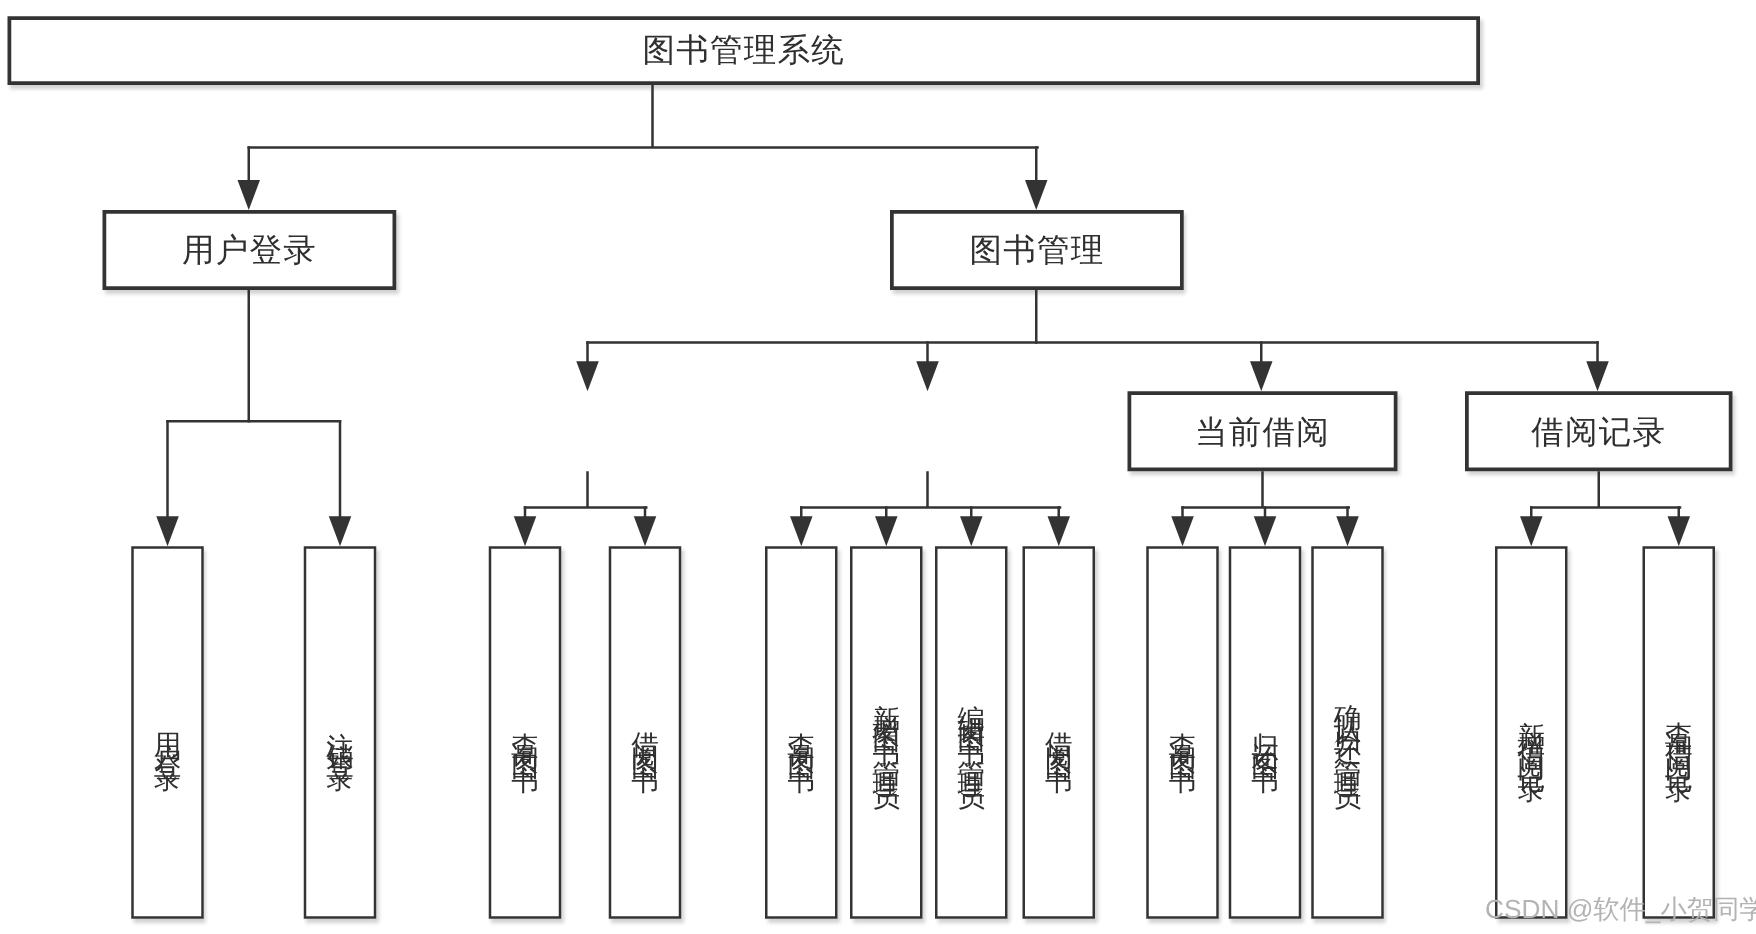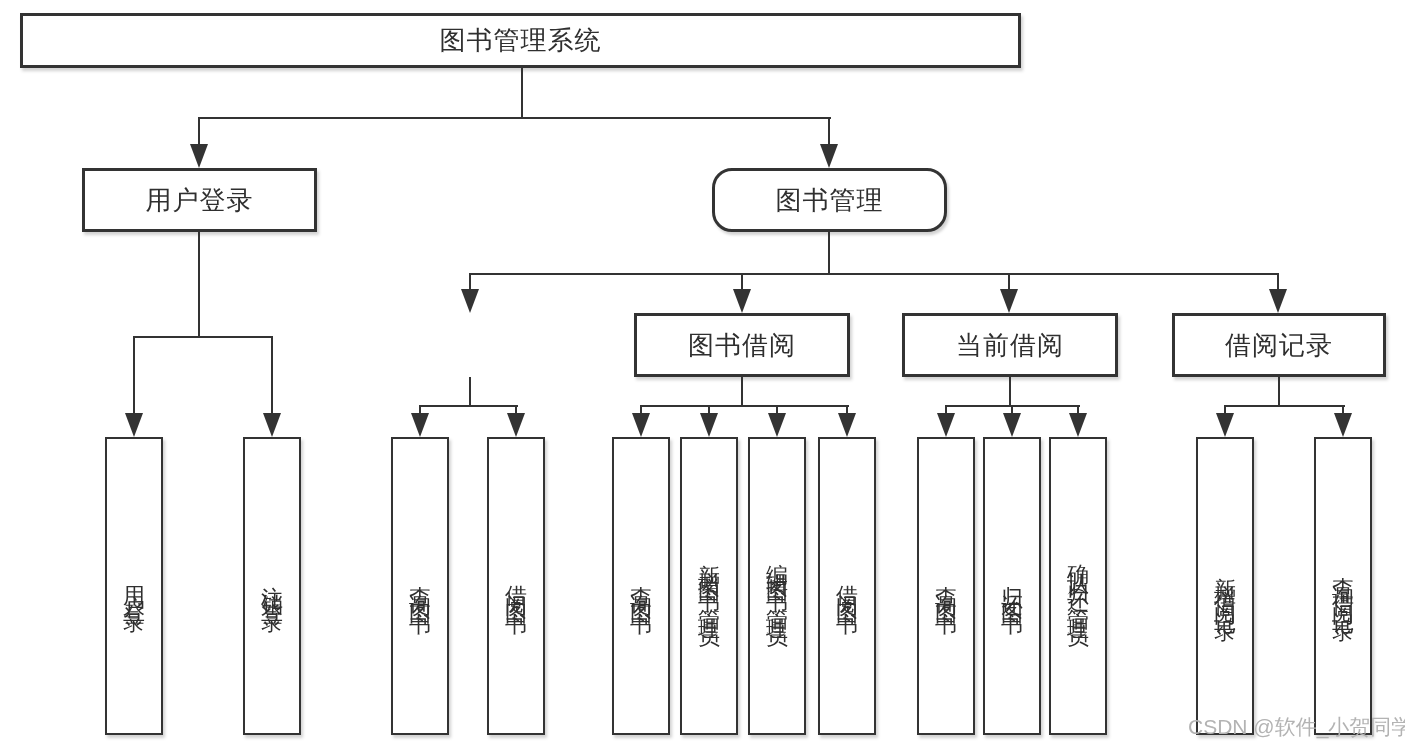--- a/index.html
+++ b/index.html
@@ -56,51 +56,50 @@
     color: var(--wm);
     z-index: 10;
     white-space: nowrap;
   }
 </style>
 </head>
 <body>
 
 <div class="stage">
 
-  <div class="bx" style="left:20px; top:13px; width:1001px; height:55px;">图书管理系统</div>
+  <div class="bx" style="left:6px; top:13px; width:1178px; height:55px;">图书管理系统</div>
 
   <div class="vl" style="left:521px; top:68px; height:50px;"></div>
   <div class="hl" style="left:198px; top:117px; width:633px;"></div>
   <div class="vl" style="left:198px; top:117px; height:29px;"></div>
   <div class="vl" style="left:828px; top:117px; height:29px;"></div>
   <div class="ar" style="left:190px; top:144px;"></div>
   <div class="ar" style="left:820px; top:144px;"></div>
 
   <div class="bx" style="left:82px; top:168px; width:235px; height:64px;">用户登录</div>
-  <div class="bx" style="left:712px; top:168px; width:235px; height:64px;border-radius:20px;">图书管理</div>
+  <div class="bx" style="left:712px; top:168px; width:235px; height:64px;">图书管理</div>
 
   <div class="vl" style="left:198px; top:232px; height:106px;"></div>
   <div class="hl" style="left:133px; top:336px; width:140px;"></div>
   <div class="vl" style="left:133px; top:336px; height:79px;"></div>
   <div class="vl" style="left:271px; top:336px; height:79px;"></div>
   <div class="ar" style="left:125px; top:413px;"></div>
   <div class="ar" style="left:263px; top:413px;"></div>
 
   <div class="vl" style="left:828px; top:232px; height:43px;"></div>
   <div class="hl" style="left:469px; top:273px; width:810px;"></div>
   <div class="vl" style="left:469px; top:273px; height:18px;"></div>
   <div class="vl" style="left:741px; top:273px; height:18px;"></div>
   <div class="vl" style="left:1008px; top:273px; height:18px;"></div>
   <div class="vl" style="left:1277px; top:273px; height:18px;"></div>
   <div class="ar" style="left:461px; top:289px;"></div>
   <div class="ar" style="left:733px; top:289px;"></div>
   <div class="ar" style="left:1000px; top:289px;"></div>
   <div class="ar" style="left:1269px; top:289px;"></div>
 
-  <div class="bx" style="left:634px; top:313px; width:216px; height:64px;">图书借阅</div>
   <div class="bx" style="left:902px; top:313px; width:216px; height:64px;">当前借阅</div>
   <div class="bx" style="left:1172px; top:313px; width:214px; height:64px;">借阅记录</div>
 
   <div class="vl" style="left:469px; top:377px; height:29px;"></div>
   <div class="vl" style="left:741px; top:377px; height:29px;"></div>
   <div class="vl" style="left:1009px; top:377px; height:29px;"></div>
   <div class="vl" style="left:1278px; top:377px; height:29px;"></div>
 
   <div class="hl" style="left:419px; top:405px; width:99px;"></div>
   <div class="hl" style="left:640px; top:405px; width:209px;"></div>

